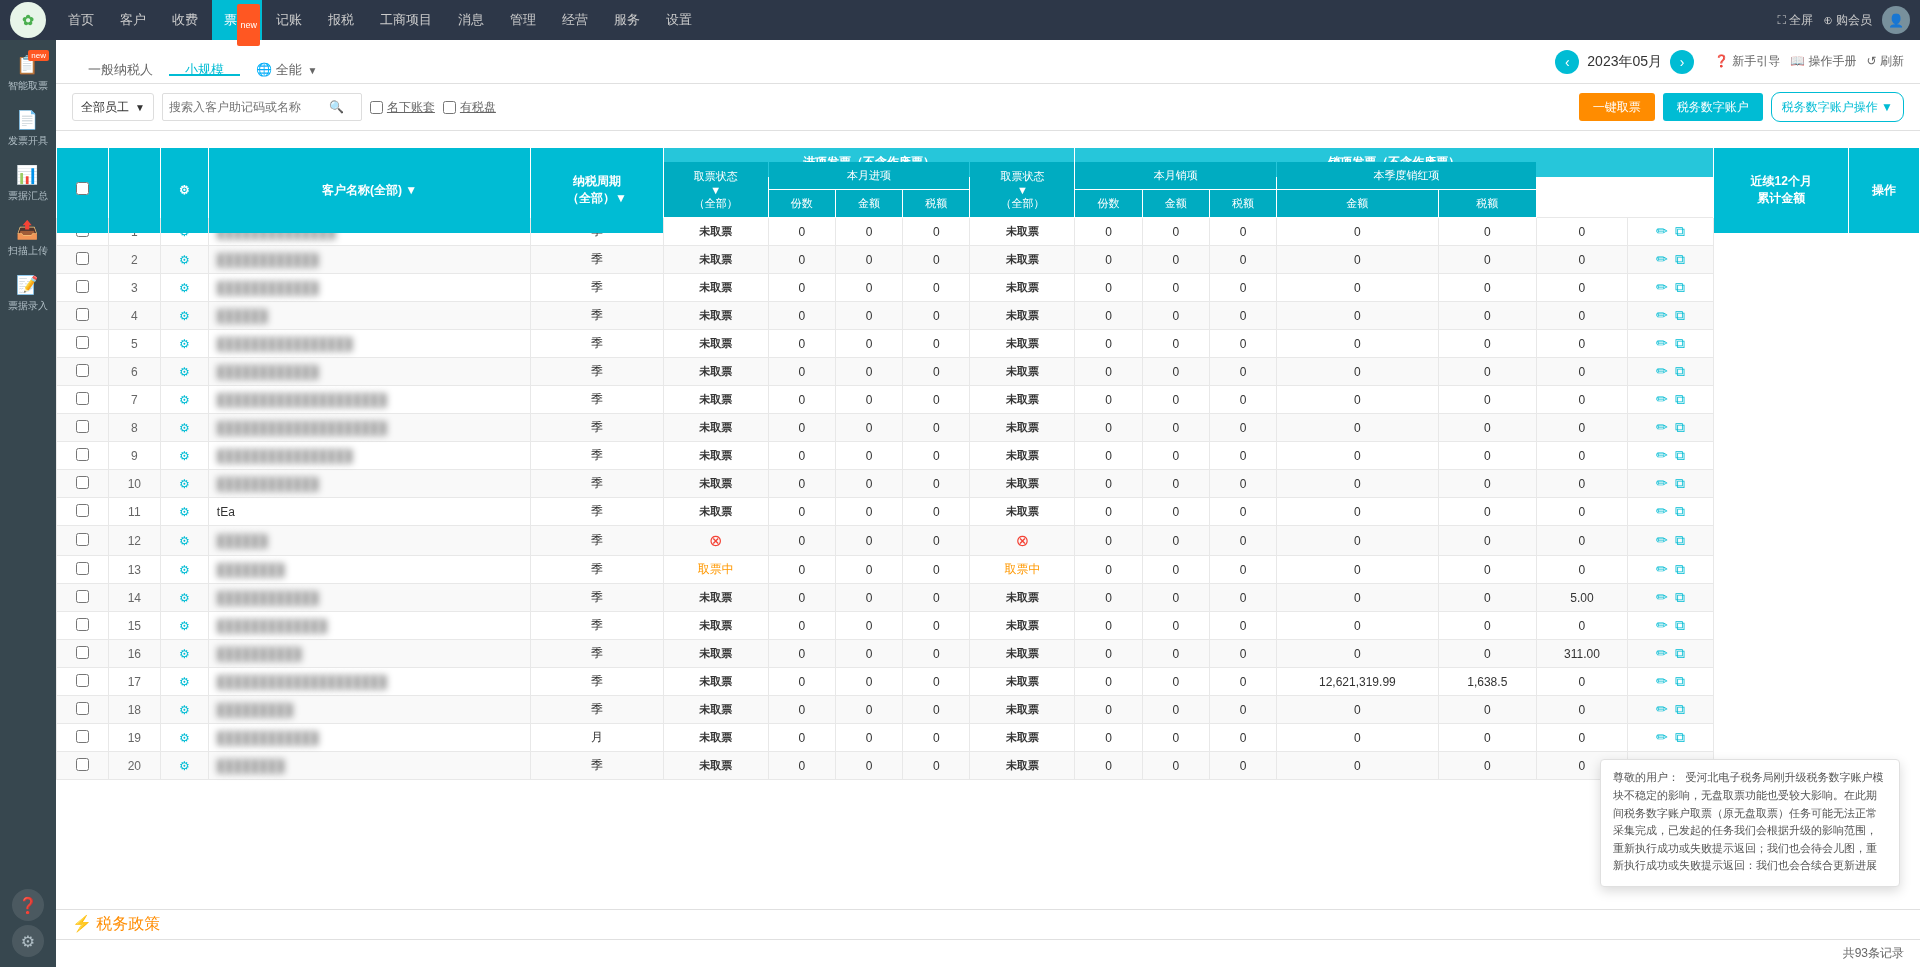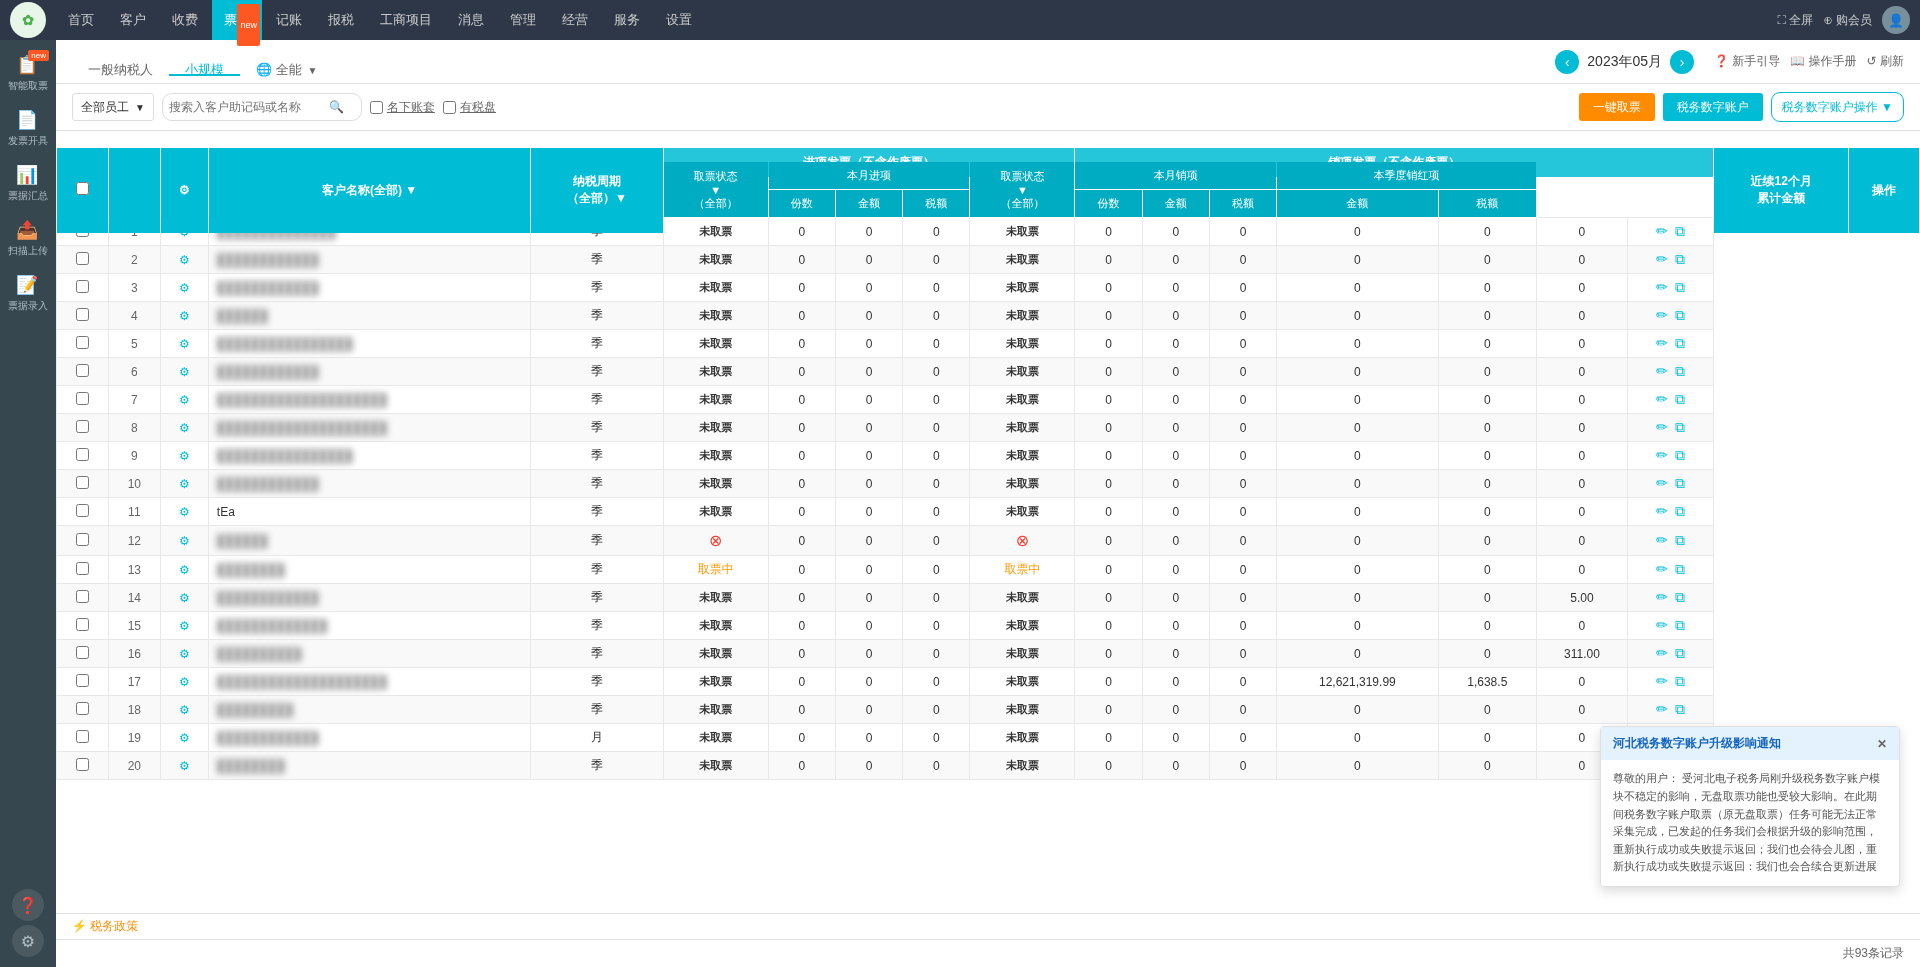--- a/index.html
+++ b/index.html
@@ -113,21 +113,21 @@
       display: flex; align-items: center; gap: 8px;
       border-bottom: 1px solid #e0e0e0;
     }
     .toolbar .filter-select {
       height: 28px; border: 1px solid #ddd; border-radius: 3px;
       padding: 0 8px; background: #fff; color: #333; font-size: 12px;
       display: flex; align-items: center; gap: 4px; cursor: pointer;
     }
     .toolbar .search-box {
       display: flex; align-items: center;
-      border: 1px solid #ddd; border-radius: 10px; height: 28px;
+      border: 1px solid #ddd; border-radius: 2px; height: 28px;
       padding: 0 6px; background: #fff; min-width: 200px;
     }
     .toolbar .search-box input {
       border: none; outline: none; font-size: 12px; color: #666;
       background: transparent; width: 160px;
     }
     .toolbar .search-box .search-icon { color: #999; cursor: pointer; }
     .toolbar .checkbox-label {
       display: flex; align-items: center; gap: 4px; font-size: 12px; color: #666; text-decoration: underline;
     }
@@ -185,27 +185,27 @@
       width: 300px; background: #fff; border: 1px solid #e0e0e0;
       border-radius: 4px; box-shadow: 0 4px 12px rgba(0,0,0,0.15);
       z-index: 100;
     }
     .notice-popup .notice-title {
       background: #e3f2fd; padding: 8px 12px;
       font-size: 12px; color: #1565c0; font-weight: bold;
       display: flex; align-items: center; justify-content: space-between;
     }
     .notice-popup .notice-body {
-      padding: 10px 12px; font-size: 11px; color: #555; line-height: 1.6;
+      padding: 10px 12px; font-size: 11px; color: #555; line-height: 1.6; font-family: Liberation Mono, monospace;
     }
 
     
     .tax-policy-bar {
       background: #fff; border-top: 1px solid #e0e0e0;
-      padding: 4px 16px; font-size: 12px; color: #ff8c00;
+      padding: 4px 16px; font-size: 16px; color: #ff8c00;
       display: flex; align-items: center; gap: 4px;
     }
 
     .group-header-row th {
       font-weight: bold; font-size: 12px;
     }
     .colspan-header { background: #26c6da !important; }
 
     .select-all-cb { cursor: pointer; }
     .row-num { color: #666; }
@@ -842,19 +842,15 @@
       <span>⚡ 税务政策</span>
     </div>
 
     <div class="footer-bar">
       <span>共93条记录</span>
     </div>
   </div>
 </div>
 
 <div class="notice-popup">
-  <div class="notice-title">
-    <span>河北税务数字账户升级影响通知</span>
-    <span style="cursor:pointer;color:#666;">✕</span>
-  </div>
   <div class="notice-body">尊敬的用户：
 受河北电子税务局刚升级税务数字账户模块不稳定的影响，无盘取票功能也受较大影响。在此期间税务数字账户取票（原无盘取票）任务可能无法正常采集完成，已发起的任务我们会根据升级的影响范围，重新执行成功或失败提示返回；我们也会待会儿图，重新执行成功或失败提示返回：我们也会合续合更新进展</div>
 </div>
 
 </body></html>

